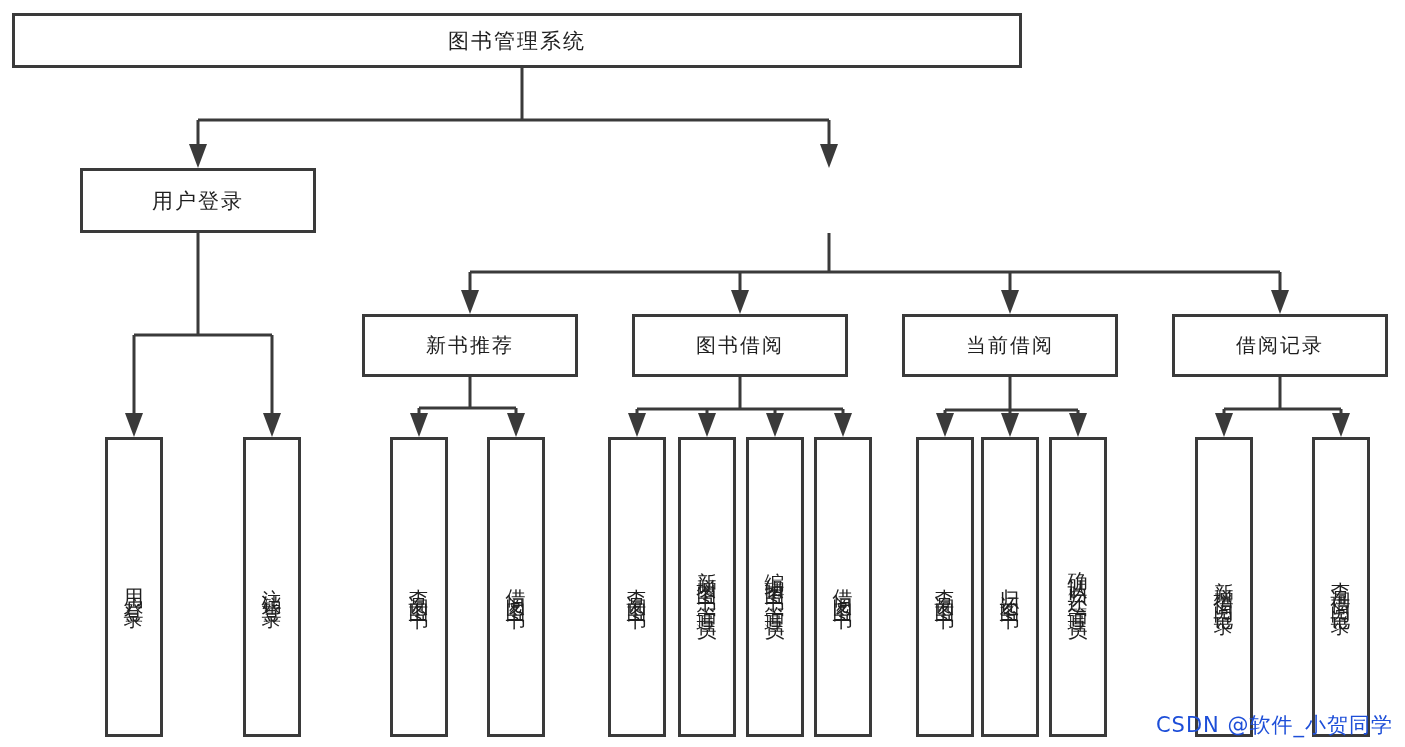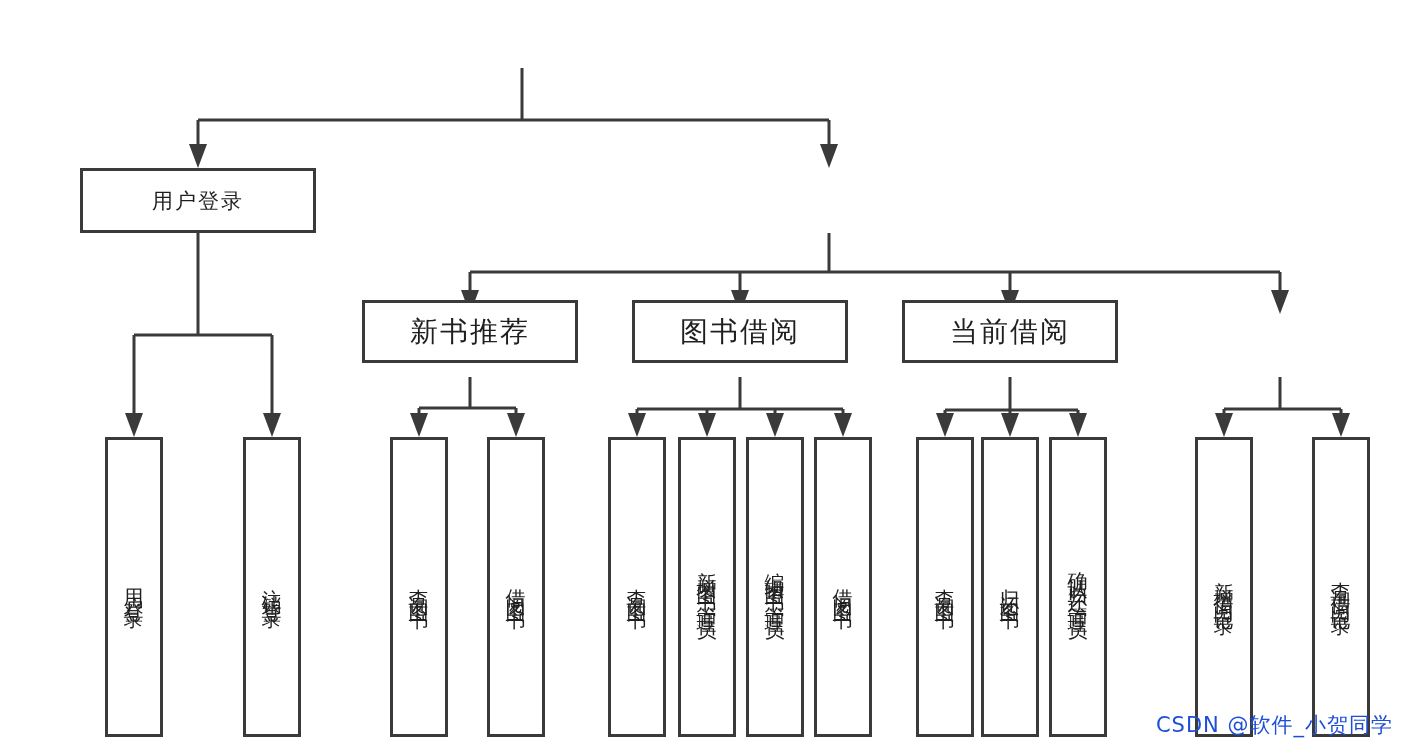--- a/index.html
+++ b/index.html
@@ -24,21 +24,21 @@
     border: 3px solid #3a3a3a;
     display: flex;
     align-items: center;
     justify-content: center;
     color: #1f1f1f;
     z-index: 2;
   }
   .h-box { font-size: 21px; letter-spacing: 2px; }
   .root-box { left: 12px; top: 13px; width: 1010px; height: 55px; }
   .l2-box  { top: 168px; width: 236px; height: 65px; }
-  .l3-box  { top: 300px; width: 216px; height: 63px; font-size: 28px; }
+  .l3-box  { top: 314px; width: 216px; height: 63px; font-size: 20px; }
   .leaf-box {
     top: 437px;
     width: 58px;
     height: 300px;
     writing-mode: vertical-rl;
     text-orientation: mixed;
     font-size: 20px;
     letter-spacing: 7px;
     line-height: 1.1;
   }
@@ -91,26 +91,28 @@
       <polygon points="766,413 784,413 775,437"></polygon>
       <polygon points="834,413 852,413 843,437"></polygon>
       <polygon points="936,413 954,413 945,437"></polygon>
       <polygon points="1001,413 1019,413 1010,437"></polygon>
       <polygon points="1069,413 1087,413 1078,437"></polygon>
       <polygon points="1215,413 1233,413 1224,437"></polygon>
       <polygon points="1332,413 1350,413 1341,437"></polygon>
     </g>
   </svg>
 
+  <div class="box h-box root-box">图书管理系统</div>
 
   <div class="box h-box l2-box" style="left:80px">用户登录</div>
 
   <div class="box h-box l3-box" style="left:362px">新书推荐</div>
   <div class="box h-box l3-box" style="left:902px">当前借阅</div>
   <div class="box h-box l3-box" style="left:632px">图书借阅</div>
+  <div class="box h-box l3-box" style="left:1172px">借阅记录</div>
 
   <div class="box leaf-box" style="left:105px">用户登录</div>
   <div class="box leaf-box" style="left:243px">注销登录</div>
 
   <div class="box leaf-box" style="left:390px">查询图书</div>
   <div class="box leaf-box" style="left:487px">借阅图书</div>
 
   <div class="box leaf-box" style="left:608px">查询图书</div>
   <div class="box leaf-box" style="left:678px">新增图书（管理员）</div>
   <div class="box leaf-box" style="left:746px">编辑图书（管理员）</div>

